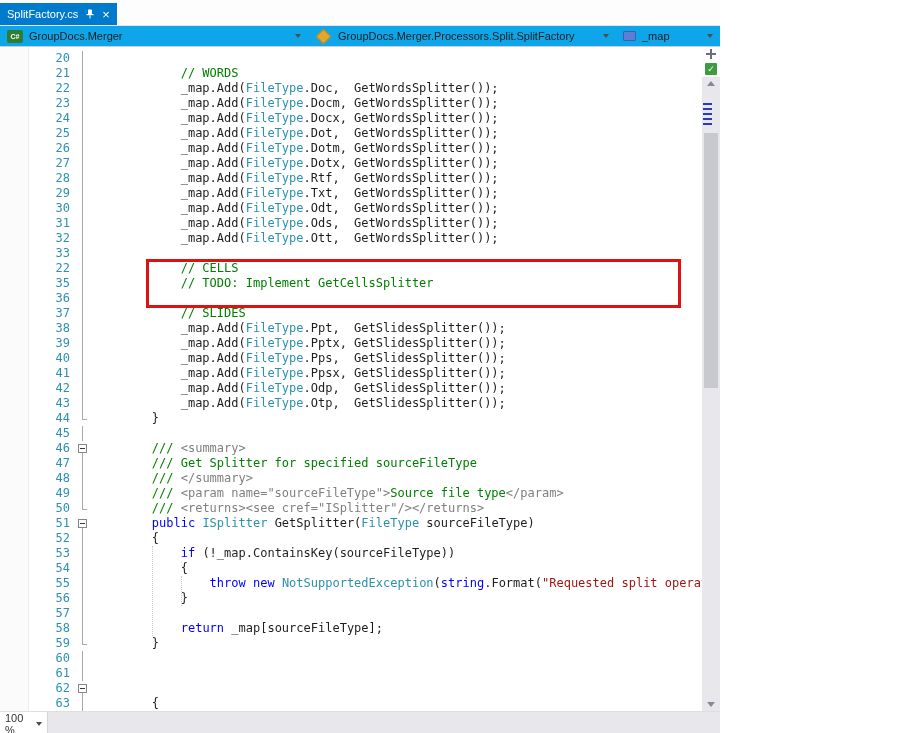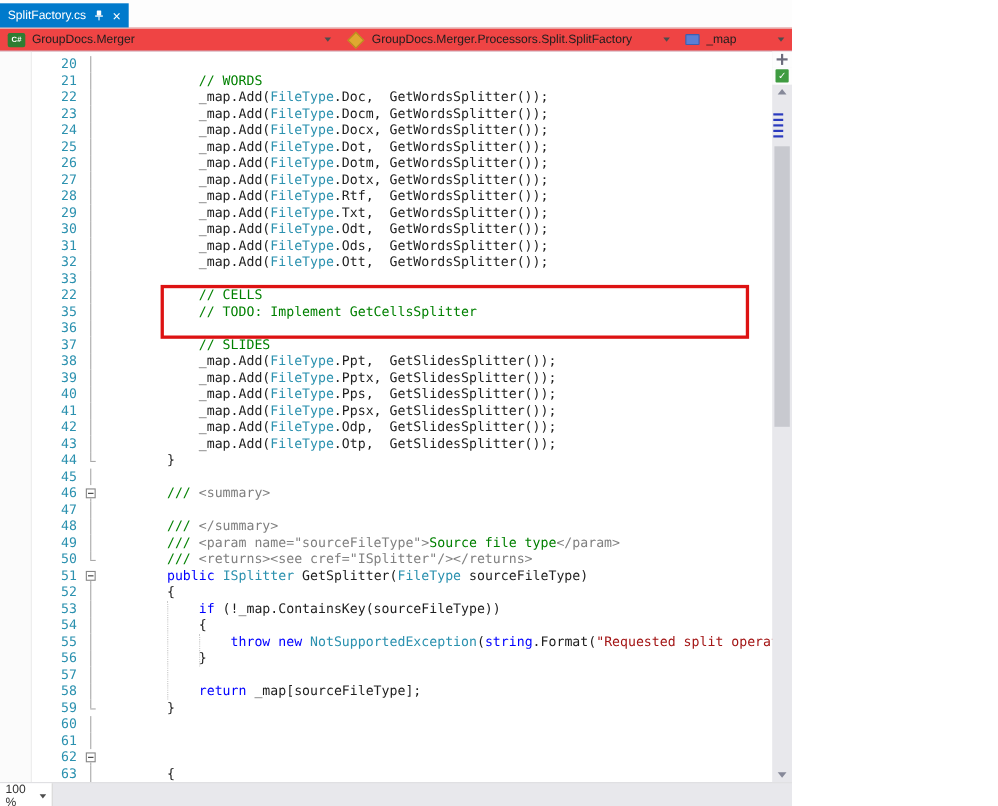--- a/index.html
+++ b/index.html
@@ -8,21 +8,21 @@
 
   
   .tab-strip{height:25px;background:#fdfdfd;box-sizing:border-box;padding-top:3px;display:flex;}
   .tab{height:22px;background:#007acc;color:#fff;display:inline-flex;align-items:center;
        padding:0 7px;gap:7px;font-size:11px;}
   .tab-title{white-space:nowrap;}
   .tab .pin{display:inline-flex;align-items:center;}
   .tab .close{font-size:13px;line-height:13px;cursor:default;}
 
   
-  .nav-bar{height:22px;box-sizing:border-box;display:flex;align-items:stretch;background:#ef4444;
+  .nav-bar{height:22px;box-sizing:border-box;display:flex;align-items:stretch;background:#0ea5e9;
            border-top:1px solid #e5e5e5;border-bottom:1px solid #cccedb;}
   .nav-combo{display:flex;align-items:center;gap:6px;padding:0 7px;box-sizing:border-box;}
   .nav-combo .label{white-space:nowrap;overflow:hidden;color:#1e1e1e;}
   .nav-combo .chev{margin-left:auto;}
   .combo-project{width:308px;}
   .combo-type{width:308px;}
   .combo-member{flex:1;}
   .chev{width:0;height:0;border-left:3.5px solid transparent;border-right:3.5px solid transparent;
         border-top:4px solid #4d4d4d;}
   .icon-csharp{width:16px;height:13px;min-width:16px;background:#2e7d32;color:#fff;border-radius:2px;
@@ -147,21 +147,21 @@
         <div class="code-line"><span class="line-number">37</span><span class="fold-cell fold-mid"></span><span class="code-text"><span class="tk-c">            // SLIDES</span></span></div>
         <div class="code-line"><span class="line-number">38</span><span class="fold-cell fold-mid"></span><span class="code-text"><span class="tk-p">            _map.Add(</span><span class="tk-t">FileType</span><span class="tk-p">.Ppt,  GetSlidesSplitter());</span></span></div>
         <div class="code-line"><span class="line-number">39</span><span class="fold-cell fold-mid"></span><span class="code-text"><span class="tk-p">            _map.Add(</span><span class="tk-t">FileType</span><span class="tk-p">.Pptx, GetSlidesSplitter());</span></span></div>
         <div class="code-line"><span class="line-number">40</span><span class="fold-cell fold-mid"></span><span class="code-text"><span class="tk-p">            _map.Add(</span><span class="tk-t">FileType</span><span class="tk-p">.Pps,  GetSlidesSplitter());</span></span></div>
         <div class="code-line"><span class="line-number">41</span><span class="fold-cell fold-mid"></span><span class="code-text"><span class="tk-p">            _map.Add(</span><span class="tk-t">FileType</span><span class="tk-p">.Ppsx, GetSlidesSplitter());</span></span></div>
         <div class="code-line"><span class="line-number">42</span><span class="fold-cell fold-mid"></span><span class="code-text"><span class="tk-p">            _map.Add(</span><span class="tk-t">FileType</span><span class="tk-p">.Odp,  GetSlidesSplitter());</span></span></div>
         <div class="code-line"><span class="line-number">43</span><span class="fold-cell fold-mid"></span><span class="code-text"><span class="tk-p">            _map.Add(</span><span class="tk-t">FileType</span><span class="tk-p">.Otp,  GetSlidesSplitter());</span></span></div>
         <div class="code-line"><span class="line-number">44</span><span class="fold-cell fold-end"></span><span class="code-text"><span class="tk-p">        }</span></span></div>
         <div class="code-line"><span class="line-number">45</span><span class="fold-cell fold-mid"></span><span class="code-text"></span></div>
         <div class="code-line"><span class="line-number">46</span><span class="fold-cell fold-start"><span class="fold-box"></span></span><span class="code-text"><span class="tk-c">        /// </span><span class="tk-d">&lt;summary&gt;</span></span></div>
-        <div class="code-line"><span class="line-number">47</span><span class="fold-cell fold-mid"></span></div>
+        <div class="code-line"><span class="line-number">47</span><span class="fold-cell fold-mid"></span><span class="code-text"><span class="tk-c">        /// Get Splitter for specified sourceFileType</span></span></div>
         <div class="code-line"><span class="line-number">48</span><span class="fold-cell fold-mid"></span><span class="code-text"><span class="tk-c">        /// </span><span class="tk-d">&lt;/summary&gt;</span></span></div>
         <div class="code-line"><span class="line-number">49</span><span class="fold-cell fold-mid"></span><span class="code-text"><span class="tk-c">        /// </span><span class="tk-d">&lt;param name="sourceFileType"&gt;</span><span class="tk-c">Source file type</span><span class="tk-d">&lt;/param&gt;</span></span></div>
         <div class="code-line"><span class="line-number">50</span><span class="fold-cell fold-end"></span><span class="code-text"><span class="tk-c">        /// </span><span class="tk-d">&lt;returns&gt;&lt;see cref="ISplitter"/&gt;&lt;/returns&gt;</span></span></div>
         <div class="code-line"><span class="line-number">51</span><span class="fold-cell fold-start"><span class="fold-box"></span></span><span class="code-text"><span class="tk-p">        </span><span class="tk-k">public</span><span class="tk-p"> </span><span class="tk-t">ISplitter</span><span class="tk-p"> GetSplitter(</span><span class="tk-t">FileType</span><span class="tk-p"> sourceFileType)</span></span></div>
         <div class="code-line"><span class="line-number">52</span><span class="fold-cell fold-mid"></span><span class="code-text"><span class="tk-p">        {</span></span></div>
         <div class="code-line"><span class="line-number">53</span><span class="fold-cell fold-mid"></span><span class="code-text"><span class="tk-p">            </span><span class="tk-k">if</span><span class="tk-p"> (!_map.ContainsKey(sourceFileType))</span></span></div>
         <div class="code-line"><span class="line-number">54</span><span class="fold-cell fold-mid"></span><span class="code-text"><span class="tk-p">            {</span></span></div>
         <div class="code-line"><span class="line-number">55</span><span class="fold-cell fold-mid"></span><span class="code-text"><span class="tk-p">                </span><span class="tk-k">throw</span><span class="tk-p"> </span><span class="tk-k">new</span><span class="tk-p"> </span><span class="tk-t">NotSupportedException</span><span class="tk-p">(</span><span class="tk-k">string</span><span class="tk-p">.Format(</span><span class="tk-s">"Requested split operation of type '{0}' is not su</span></span></div>
         <div class="code-line"><span class="line-number">56</span><span class="fold-cell fold-mid"></span><span class="code-text"><span class="tk-p">            }</span></span></div>
         <div class="code-line"><span class="line-number">57</span><span class="fold-cell fold-mid"></span><span class="code-text"></span></div>

